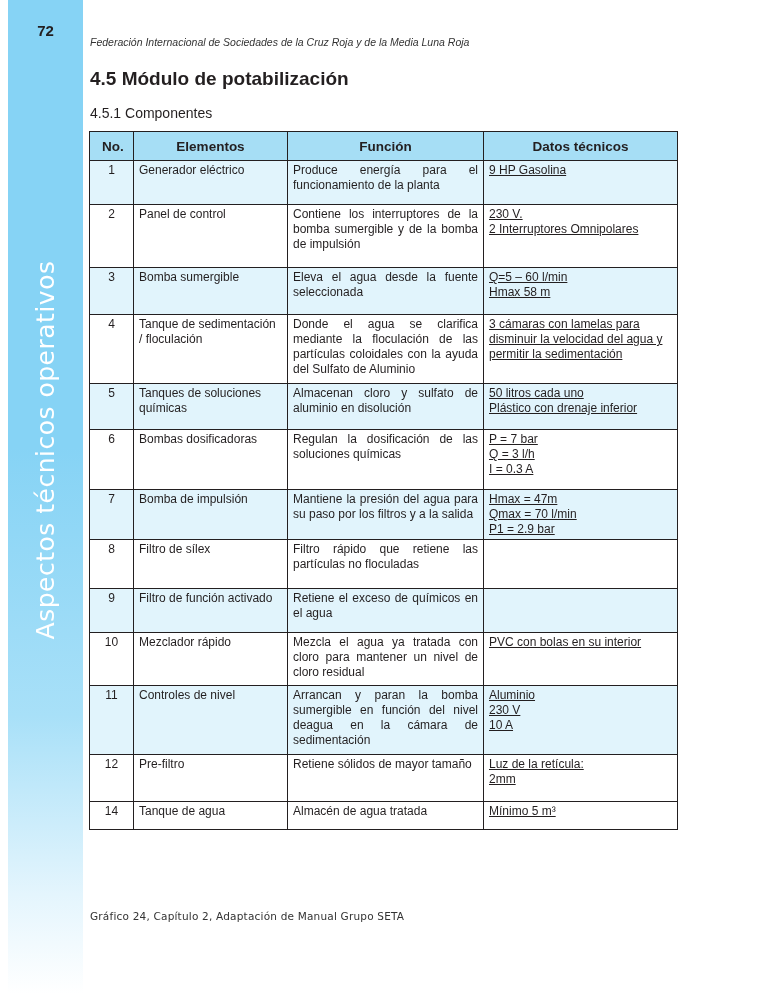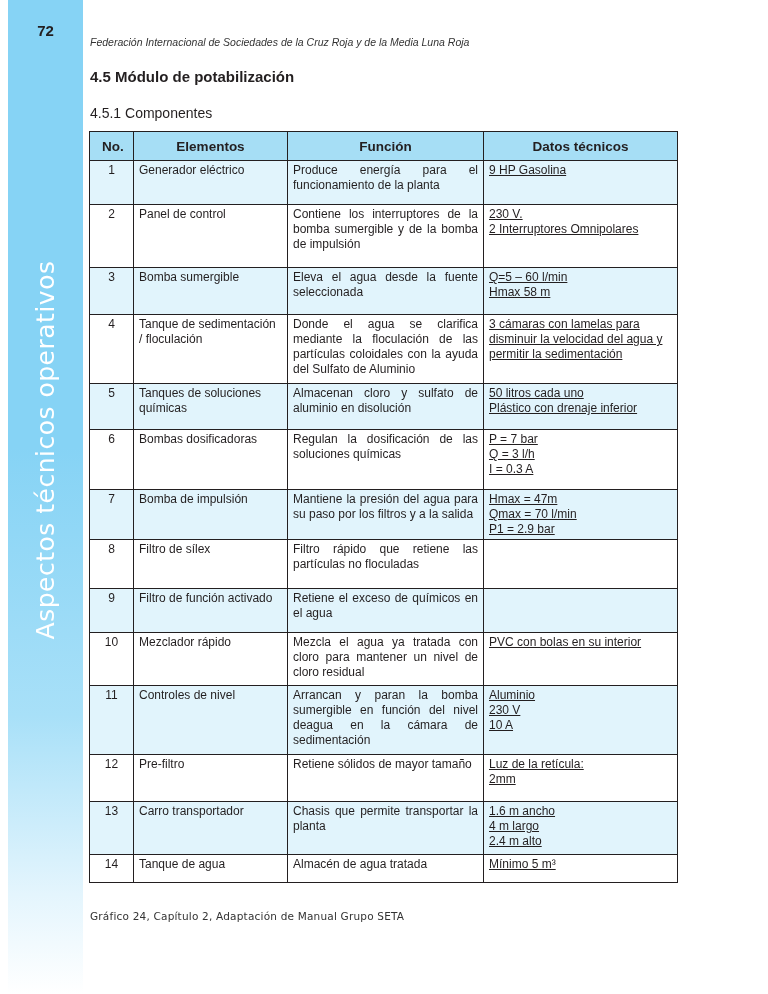--- a/index.html
+++ b/index.html
@@ -23,21 +23,21 @@
       transform: translate(-50%, -50%) rotate(-90deg);
       white-space: nowrap; color: #ffffff; font-size: 25px; letter-spacing: 0.5px;
       font-family: "DejaVu Sans", sans-serif; font-weight: normal;
     }
     .running-header {
       position: absolute; left: 90px; top: 36px;
       font-style: italic; font-size: 10.5px; color: #333;
     }
     .section-title {
       position: absolute; left: 90px; top: 68px;
-      font-weight: bold; font-size: 15px; color: #231f20;
+      font-weight: bold; font-size: 19px; color: #231f20;
     }
     .subsection-title {
       position: absolute; left: 90px; top: 105px;
       font-size: 14px; color: #231f20;
     }
     table.components {
       position: absolute; left: 89px; top: 131px;
       width: 588px; border-collapse: collapse; table-layout: fixed;
       font-size: 12px; line-height: 15px;
     }
@@ -189,30 +189,20 @@
       </tr>
       <tr class="plain" style="height: 47px;">
         <td class="no">12</td>
         <td class="el">Pre-filtro</td>
         <td class="fn">Retiene sólidos de mayor tamaño</td>
         <td class="dt">
           <span class="line">Luz de la retícula:</span>
           <span class="line">2mm</span>
         </td>
       </tr>
-      <tr class="shade" style="height: 53px;">
-        <td class="no">13</td>
-        <td class="el">Carro transportador</td>
-        <td class="fn">Chasis que permite transportar la planta</td>
-        <td class="dt">
-          <span class="line">1.6 m ancho</span>
-          <span class="line">4 m largo</span>
-          <span class="line">2.4 m alto</span>
-        </td>
-      </tr>
       <tr class="plain" style="height: 28px;">
         <td class="no">14</td>
         <td class="el">Tanque de agua</td>
         <td class="fn">Almacén de agua tratada</td>
         <td class="dt">
           <span class="line">Mínimo 5 m³</span>
         </td>
       </tr>
     </tbody>
 </table>

